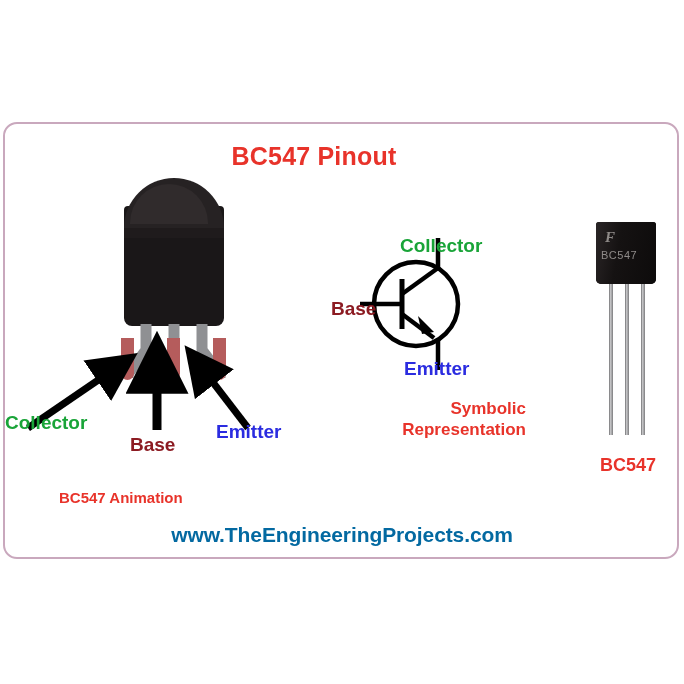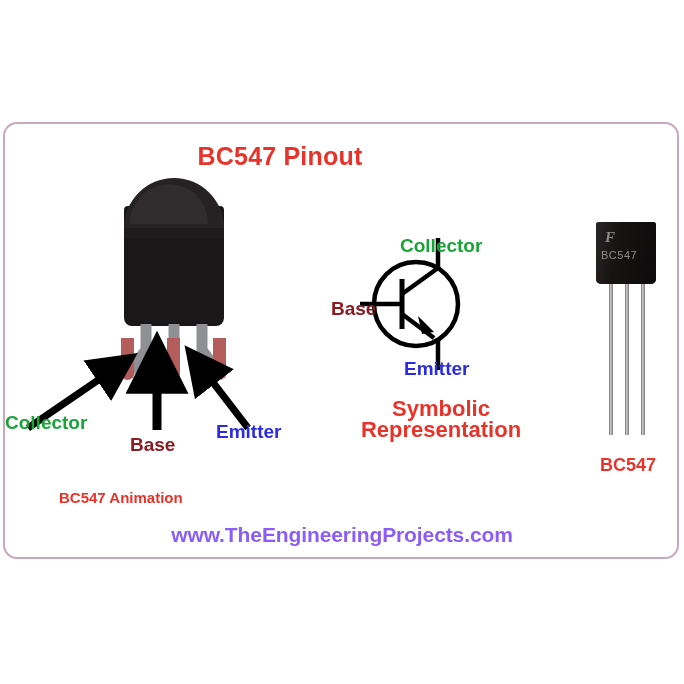--- a/index.html
+++ b/index.html
@@ -27,20 +27,21 @@
 
   
   #title{
     position:absolute;
     left:0; top:142px; width:560px;
     text-align:center;
     font-size:25px;
     font-weight:bold;
     color:#e8332a;
     letter-spacing:.2px;
+    padding-left:34px;
   }
 
   
   #anim{
     position:absolute;
     left:100px; top:178px;
     width:180px; height:200px;
   }
   
   .body-main{
@@ -93,21 +94,21 @@
   #symbol{
     position:absolute;
     left:330px; top:232px;
     width:180px; height:160px;
   }
   #sym-collector{position:absolute; left:400px; top:235px; font-size:19px; font-weight:bold; color:#19a438;}
   #sym-base{position:absolute; left:331px; top:298px; font-size:19px; font-weight:bold; color:#8c1b22;}
   #sym-emitter{position:absolute; left:404px; top:358px; font-size:19px; font-weight:bold; color:#2b2ce0;}
   #lbl-symbolic{
     position:absolute; left:356px; top:398px; width:170px;
-    text-align:center; font-size:22px; font-weight:bold; color:#e8332a; line-height:21px;
+    text-align:right; font-size:17px; font-weight:bold; color:#e8332a; line-height:21px;
   }
 
   
   #photo{
     position:absolute;
     left:596px; top:222px;
     width:62px; height:215px;
   }
   .pkg{
     position:absolute; left:0; top:0;
@@ -138,21 +139,21 @@
   }
   #lbl-bc547{
     position:absolute; left:600px; top:455px;
     font-size:18px; font-weight:bold; color:#e8332a;
   }
 
   
   #site{
     position:absolute; left:0; top:523px; width:684px;
     text-align:center;
-    font-size:21px; font-weight:bold; color:#8b5cf6;
+    font-size:21px; font-weight:bold; color:#0369a1;
     letter-spacing:-.1px;
   }
 </style>
 </head>
 <body>
 
 <div id="stage">
 
   <div id="frame"></div>
 

